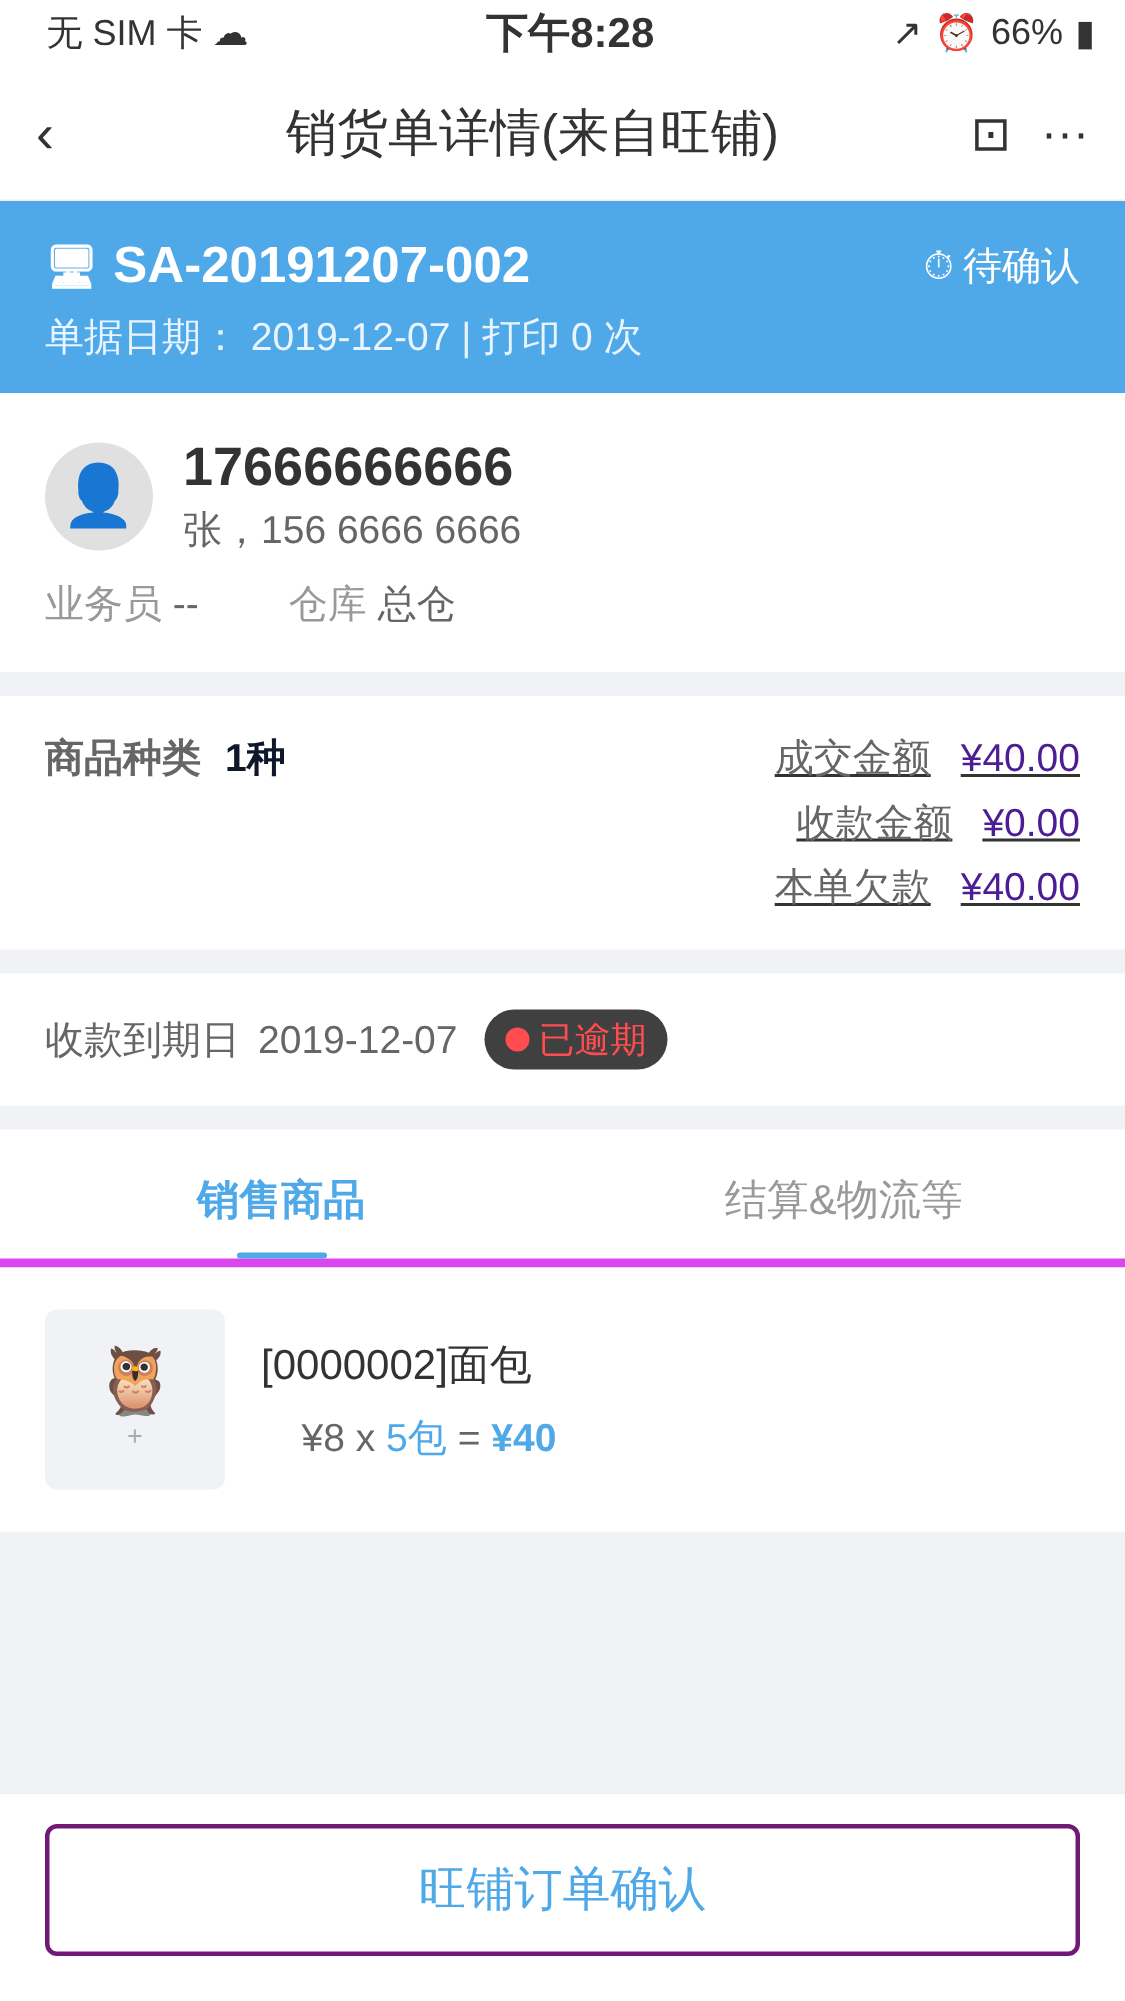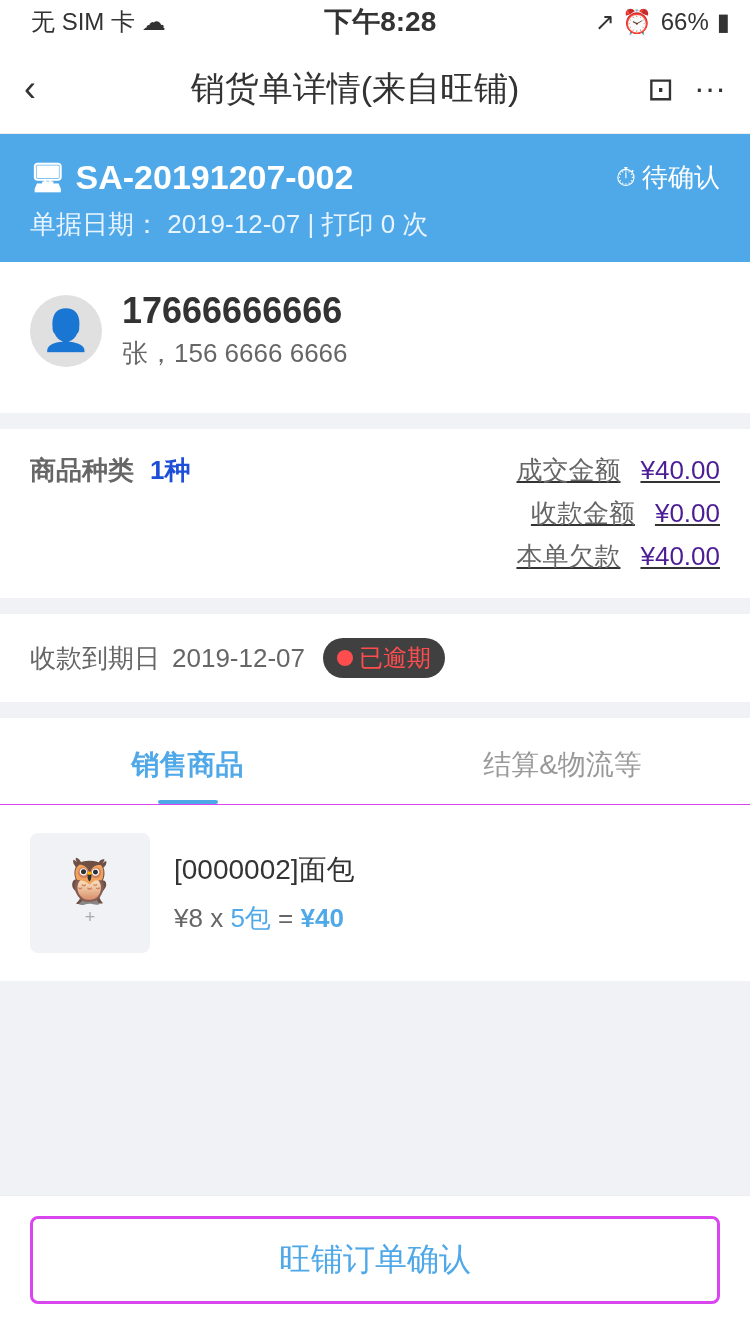--- a/index.html
+++ b/index.html
@@ -162,21 +162,21 @@
       align-items: flex-start;
       justify-content: space-between;
     }
     .summary-left {
       display: flex;
       align-items: center;
       gap: 16px;
       font-weight: bold;
     }
     .summary-label { font-size: 26px; color: #666; }
-    .summary-value { font-size: 26px; color: #1d4ed8; }
+    .summary-value { font-size: 26px; color: #0f172a; }
     .summary-right {
       display: flex;
       flex-direction: column;
       align-items: flex-end;
       gap: 8px;
       text-decoration: underline;
     }
     .amount-row {
       display: flex;
       align-items: center;
@@ -216,21 +216,21 @@
       display: inline-block;
     }
 
     
     .tabs-section {
       background: #fff;
       margin-bottom: 16px;
     }
     .tabs-row {
       display: flex;
-      border-bottom: 1px solid #d946ef;
+      border-bottom: 6px solid #d946ef;
       justify-content: flex-end;
     }
     .tab-item {
       flex: 1;
       text-align: center;
       padding: 28px 0 20px;
       font-size: 28px;
       color: #999;
       cursor: pointer;
       position: relative;
@@ -274,39 +274,40 @@
     }
     .product-info { flex: 1; }
     .product-name {
       font-size: 28px;
       color: #333;
       margin-bottom: 12px;
     }
     .product-price {
       font-size: 26px;
       color: #666;
+      margin-left: 27px;
     }
     .price-qty { color: #4fa8e8; }
     .price-total { color: #4fa8e8; font-weight: 600; }
 
     
     .bottom-bar {
       position: fixed;
       bottom: 0;
       left: 0;
       width: 750px;
       background: #fff;
       padding: 20px 30px 30px;
       border-top: 1px solid #eee;
     }
     .confirm-btn {
       width: 100%;
       height: 88px;
       background: #fff;
-      border: 3px solid #d946ef;
+      border: 3px solid #701a75;
       border-radius: 8px;
       font-size: 32px;
       color: #4fa8e8;
       font-weight: 500;
       cursor: pointer;
       display: flex;
       align-items: center;
       justify-content: center;
     }
 
@@ -361,20 +362,30 @@
   </div>
 
   <div class="customer-section white-section">
     <div class="customer-row">
       <div class="avatar">
         <span>👤</span>
       </div>
       <div>
         <div class="customer-phone">17666666666</div>
         <div class="customer-name">张，156 6666 6666</div>
+      </div>
+    </div>
+    <div class="customer-meta">
+      <div class="meta-item">
+        <span class="meta-label">业务员</span>
+        <span>--</span>
+      </div>
+      <div class="meta-item">
+        <span class="meta-label">仓库</span>
+        <span>总仓</span>
       </div>
     </div>
   </div>
 
   <div class="summary-section white-section">
     <div class="summary-left">
       <span class="summary-label">商品种类</span>
       <span class="summary-value">1种</span>
     </div>
     <div class="summary-right">

